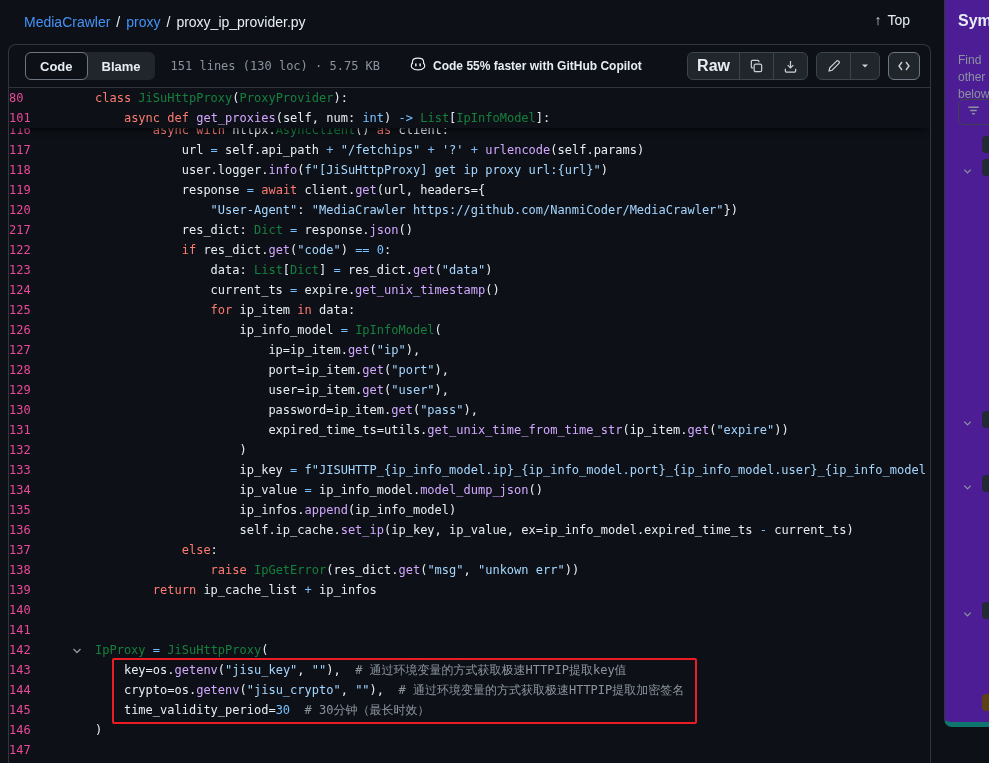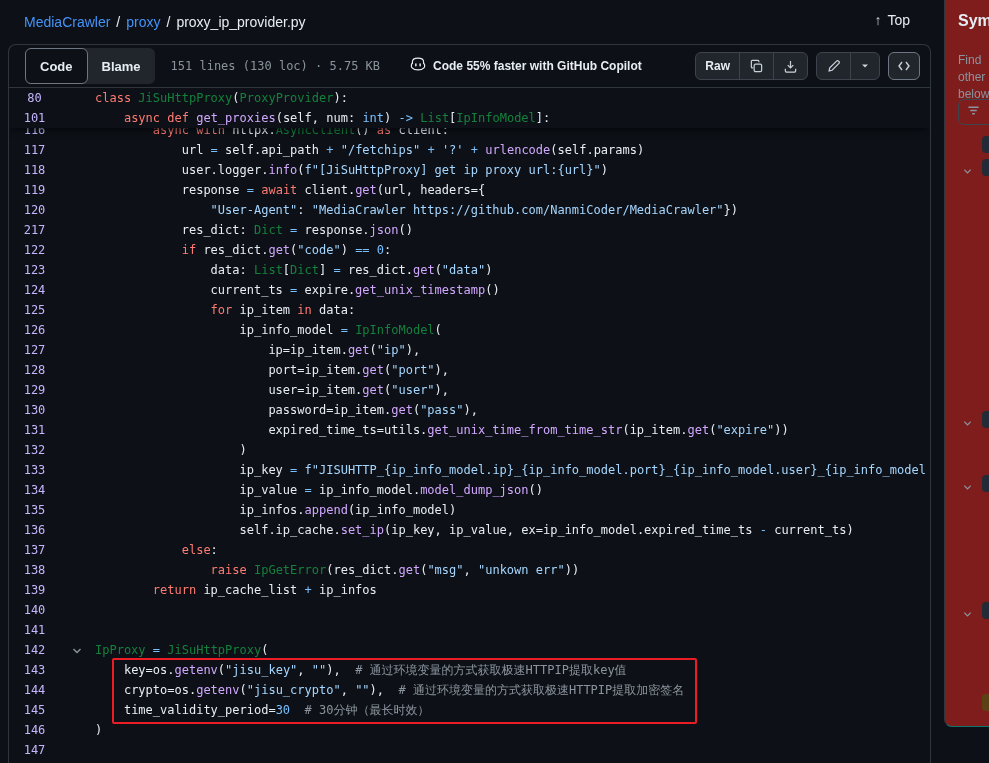--- a/index.html
+++ b/index.html
@@ -16,54 +16,54 @@
   .breadcrumb .file { font-weight:400; color:#e6edf3; }
   .top-link { position:absolute; right:30px; top:12px; font-size:14px; color:#e6edf3; cursor:pointer; display:flex; gap:6px; align-items:center; }
   .top-link .arrow { color:#c9d1d9; font-size:14px; }
 
   .file-box { position:absolute; left:8px; top:44px; width:923px; height:719px;
               border:1px solid #30363d; border-bottom:none; border-radius:8px 8px 0 0;
               background:#0d1117; overflow:hidden; }
 
   
   .file-header { height:43px; border-bottom:1px solid #30363d; display:flex; align-items:center; padding:0 10px; }
-  .seg { display:flex; background:#21262d; border-radius:6px; margin-left:6px; height:36px; }
+  .seg { display:flex; background:#21262d; border-radius:6px; margin-left:6px; height:28px; }
   .seg .tab { font-size:13px; font-weight:600; color:#e6edf3; padding:0 14px; display:flex; align-items:center; cursor:pointer; border-radius:6px; }
   .seg .tab.active { background:#0d1117; border:1px solid #6e7681; }
   .file-info { font-family:"DejaVu Sans Mono", monospace; font-size:12px; color:#8b949e; margin-left:16px; white-space:nowrap; }
   .copilot { display:flex; align-items:center; gap:7px; margin-left:30px; cursor:pointer; }
   .copilot svg { color:#e6edf3; }
   .copilot .txt { font-size:12px; font-weight:700; color:#e6edf3; white-space:nowrap;text-align:center; }
   .spacer { flex:1; }
   .btn-group { display:flex; height:28px; border:1px solid #3d444d; border-radius:6px; overflow:hidden; margin-left:8px; background:#21262d; }
   .btn-group .cell { display:flex; align-items:center; justify-content:center; padding:0 9px; cursor:pointer; color:#c9d1d9; }
   .btn-group .cell + .cell { border-left:1px solid #3d444d; }
-  .btn-group .cell.label { font-size:12px; font-weight:600; color:#e6edf3; }
+  .btn-group .cell.label { font-size:16px; font-weight:600; color:#e6edf3; }
   .sym-btn { width:32px; height:28px; border:1px solid #6e7681; border-radius:6px; margin-left:8px;
              display:flex; align-items:center; justify-content:center; cursor:pointer; color:#c9d1d9; background:#21262d; }
 
   
   .code-area { position:relative; font-family:"DejaVu Sans Mono", monospace; font-size:12px; }
   .line { height:20px; line-height:20px; display:flex; white-space:pre; }
-  .line .ln { width:51px; flex:none; text-align:center; color:#c4b5fd; cursor:pointer; }
+  .line .ln { width:51px; flex:none; text-align:left; color:#ec4899; cursor:pointer; }
   .line .fold { width:35px; flex:none; position:relative; }
   .line .fold svg { position:absolute; left:11px; top:5px; cursor:pointer; color:#8b949e; }
   .line .ct { white-space:pre; }
   .sticky { position:relative; z-index:2; background:#0d1117; box-shadow:0 4px 6px -2px rgba(1,4,9,0.7); }
   .cutwrap { height:12px; overflow:hidden; position:relative; z-index:1; }
   .cutwrap .line { margin-top:-8px; }
   .tk-k { color:#ff7b72; } .tk-f { color:#d2a8ff; } .tk-t { color:#15803d; }
   .tk-s { color:#a5d6ff; } .tk-n { color:#79c0ff; } .tk-c { color:#8b949e; }
   .tk-d { color:#e6edf3; }
   .annotation { position:absolute; left:103px; top:570px; width:585px; height:66px;
                 border:2px solid #ec1c24; border-radius:2px; z-index:3; pointer-events:none; }
 
   
-  .symbols-pane { position:absolute; right:0; top:0; width:45px; height:727px; background:#7f1d1d;
-                  border-left:1px solid #30363d; border-bottom:1px solid #0f766e;
+  .symbols-pane { position:absolute; right:0; top:0; width:45px; height:727px; background:#4c1d95;
+                  border-left:1px solid #30363d; border-bottom:5px solid #0f766e;
                   border-bottom-left-radius:8px; overflow:hidden; }
   .sym-title { position:absolute; left:13px; top:12px; font-size:16px; font-weight:700; color:#e6edf3; white-space:nowrap; }
   .sym-desc { position:absolute; left:13px; top:52px; font-size:12px; line-height:17px; color:#8b949e; white-space:nowrap; }
   .sym-filter { position:absolute; left:13px; top:99px; width:60px; height:26px; border:1px solid #3d444d;
                 border-radius:6px; display:flex; align-items:center; padding-left:8px; color:#8b949e; cursor:text; }
   .sym-row { position:absolute; left:0; width:45px; height:18px; }
   .sym-row .chev { position:absolute; left:17px; top:4px; color:#8b949e; cursor:pointer; }
   .sym-row .chip { position:absolute; left:37px; top:0; width:20px; height:17px; border-radius:4px;
                    background:#242b36; cursor:pointer; }
   .sym-row .chip.accent { background:#5c4016; }

